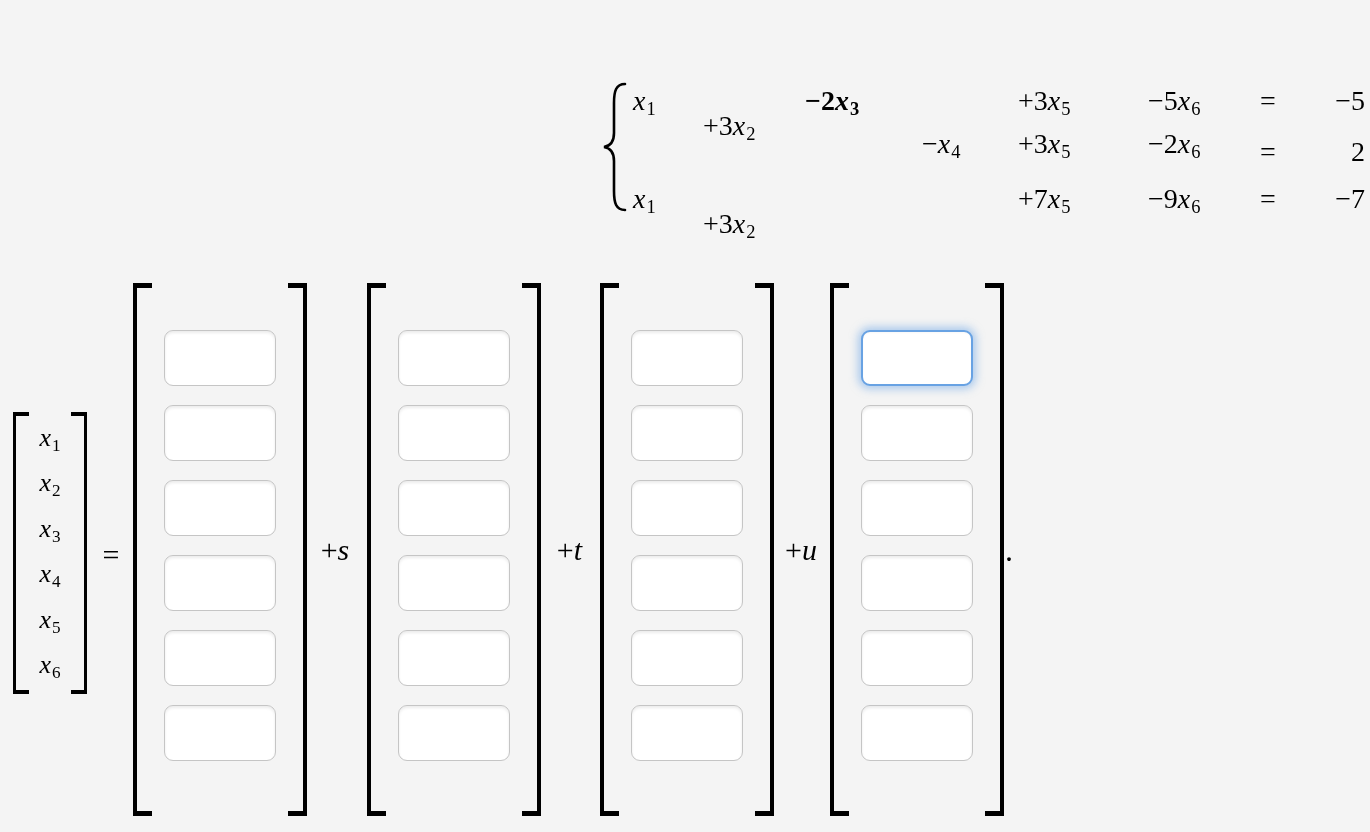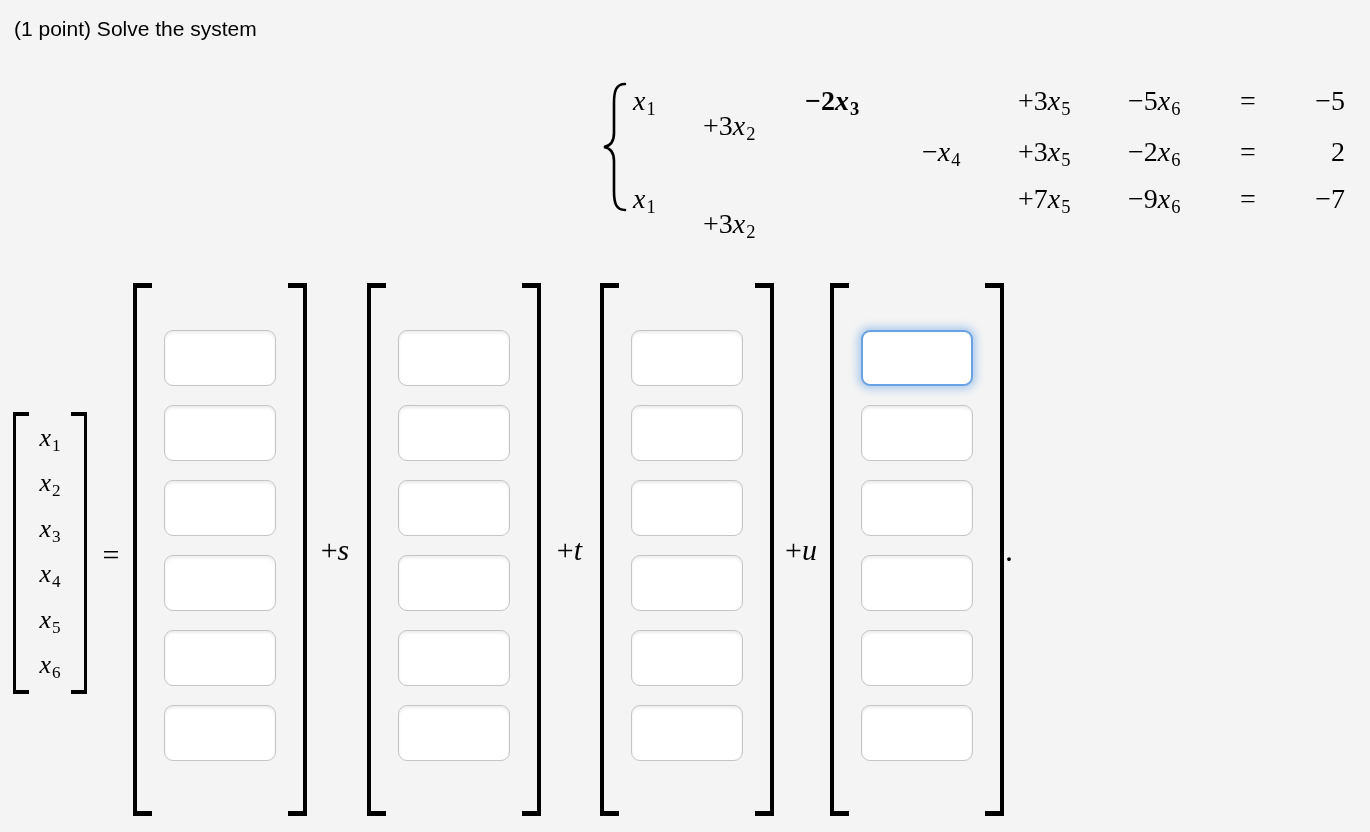--- a/index.html
+++ b/index.html
@@ -11,21 +11,21 @@
   
   .math{font-family:"Liberation Serif",serif;color:#000;}
   .math i{font-style:italic;}
   .math sub{font-size:0.66em;vertical-align:-0.28em;margin-left:1px;}
 
   
   .brace-svg{position:absolute;left:601px;top:81px;}
   .eq-row{position:absolute;left:633px;display:flex;font-size:28px;line-height:34px;height:34px;}
   .eq-row .c{display:inline-block;white-space:nowrap;}
   .c1{width:70px;}  .c2{width:102px;margin-top:25px;} .c3{width:117px;font-weight:bold;} .c4{width:96px;}
-  .c5{width:110px;} .c6{width:112px;} .c7{width:52px;}  .c8{width:53px;text-align:right;}
+  .c5{width:110px;} .c6{width:112px;margin-left:20px;} .c7{width:52px;}  .c8{width:53px;text-align:right;}
 
   
   .brk{position:absolute;top:0;bottom:0;width:15px;}
   .brk.l{left:0;border-left:4px solid #000;border-top:5px solid #000;border-bottom:5px solid #000;}
   .brk.r{right:0;border-right:4px solid #000;border-top:5px solid #000;border-bottom:5px solid #000;}
   .brk.thin.l{border-left-width:3px;border-top-width:4px;border-bottom-width:4px;width:13px;}
   .brk.thin.r{border-right-width:3px;border-top-width:4px;border-bottom-width:4px;width:13px;}
 
   
   .xvec{position:absolute;left:13px;top:412px;width:74px;height:282px;}
@@ -49,37 +49,36 @@
   .scalar-s{left:303px;width:64px;}
   .scalar-t{left:539px;width:61px;}
   .scalar-u{left:772px;width:58px;}
   .period{position:absolute;left:1005px;top:532px;font-size:32px;}
 </style>
 </head>
 <body>
 
 <div id="stage">
 
-  <div class="title">(1 point) Solve the system</div>
 
   <svg class="brace-svg" width="26" height="132" viewBox="0 0 26 132">
     <path d="M 24 3 C 15 3 13 10 13 22 L 13 52 C 13 61 9 65 3 66 C 9 67 13 71 13 80 L 13 110 C 13 122 15 129 24 129" fill="none" stroke="#000" stroke-width="2.6" stroke-linecap="round"></path>
   </svg>
 
   <div class="eq-row math" style="top:84px;">
     <span class="c c1"><i>x</i><sub>1</sub></span>
     <span class="c c2">+3<i>x</i><sub>2</sub></span>
     <span class="c c3">−2<i>x</i><sub>3</sub></span>
     <span class="c c4"></span>
     <span class="c c5">+3<i>x</i><sub>5</sub></span>
     <span class="c c6">−5<i>x</i><sub>6</sub></span>
     <span class="c c7">=</span>
     <span class="c c8">−5</span>
   </div>
-  <div class="eq-row math" style="top:135px;">
+  <div class="eq-row math" style="top:135px;align-items:flex-end;">
     <span class="c c1"></span>
     <span class="c c2"></span>
     <span class="c c3"></span>
     <span class="c c4">−<i>x</i><sub>4</sub></span>
     <span class="c c5">+3<i>x</i><sub>5</sub></span>
     <span class="c c6">−2<i>x</i><sub>6</sub></span>
     <span class="c c7">=</span>
     <span class="c c8">2</span>
   </div>
   <div class="eq-row math" style="top:182px;">

